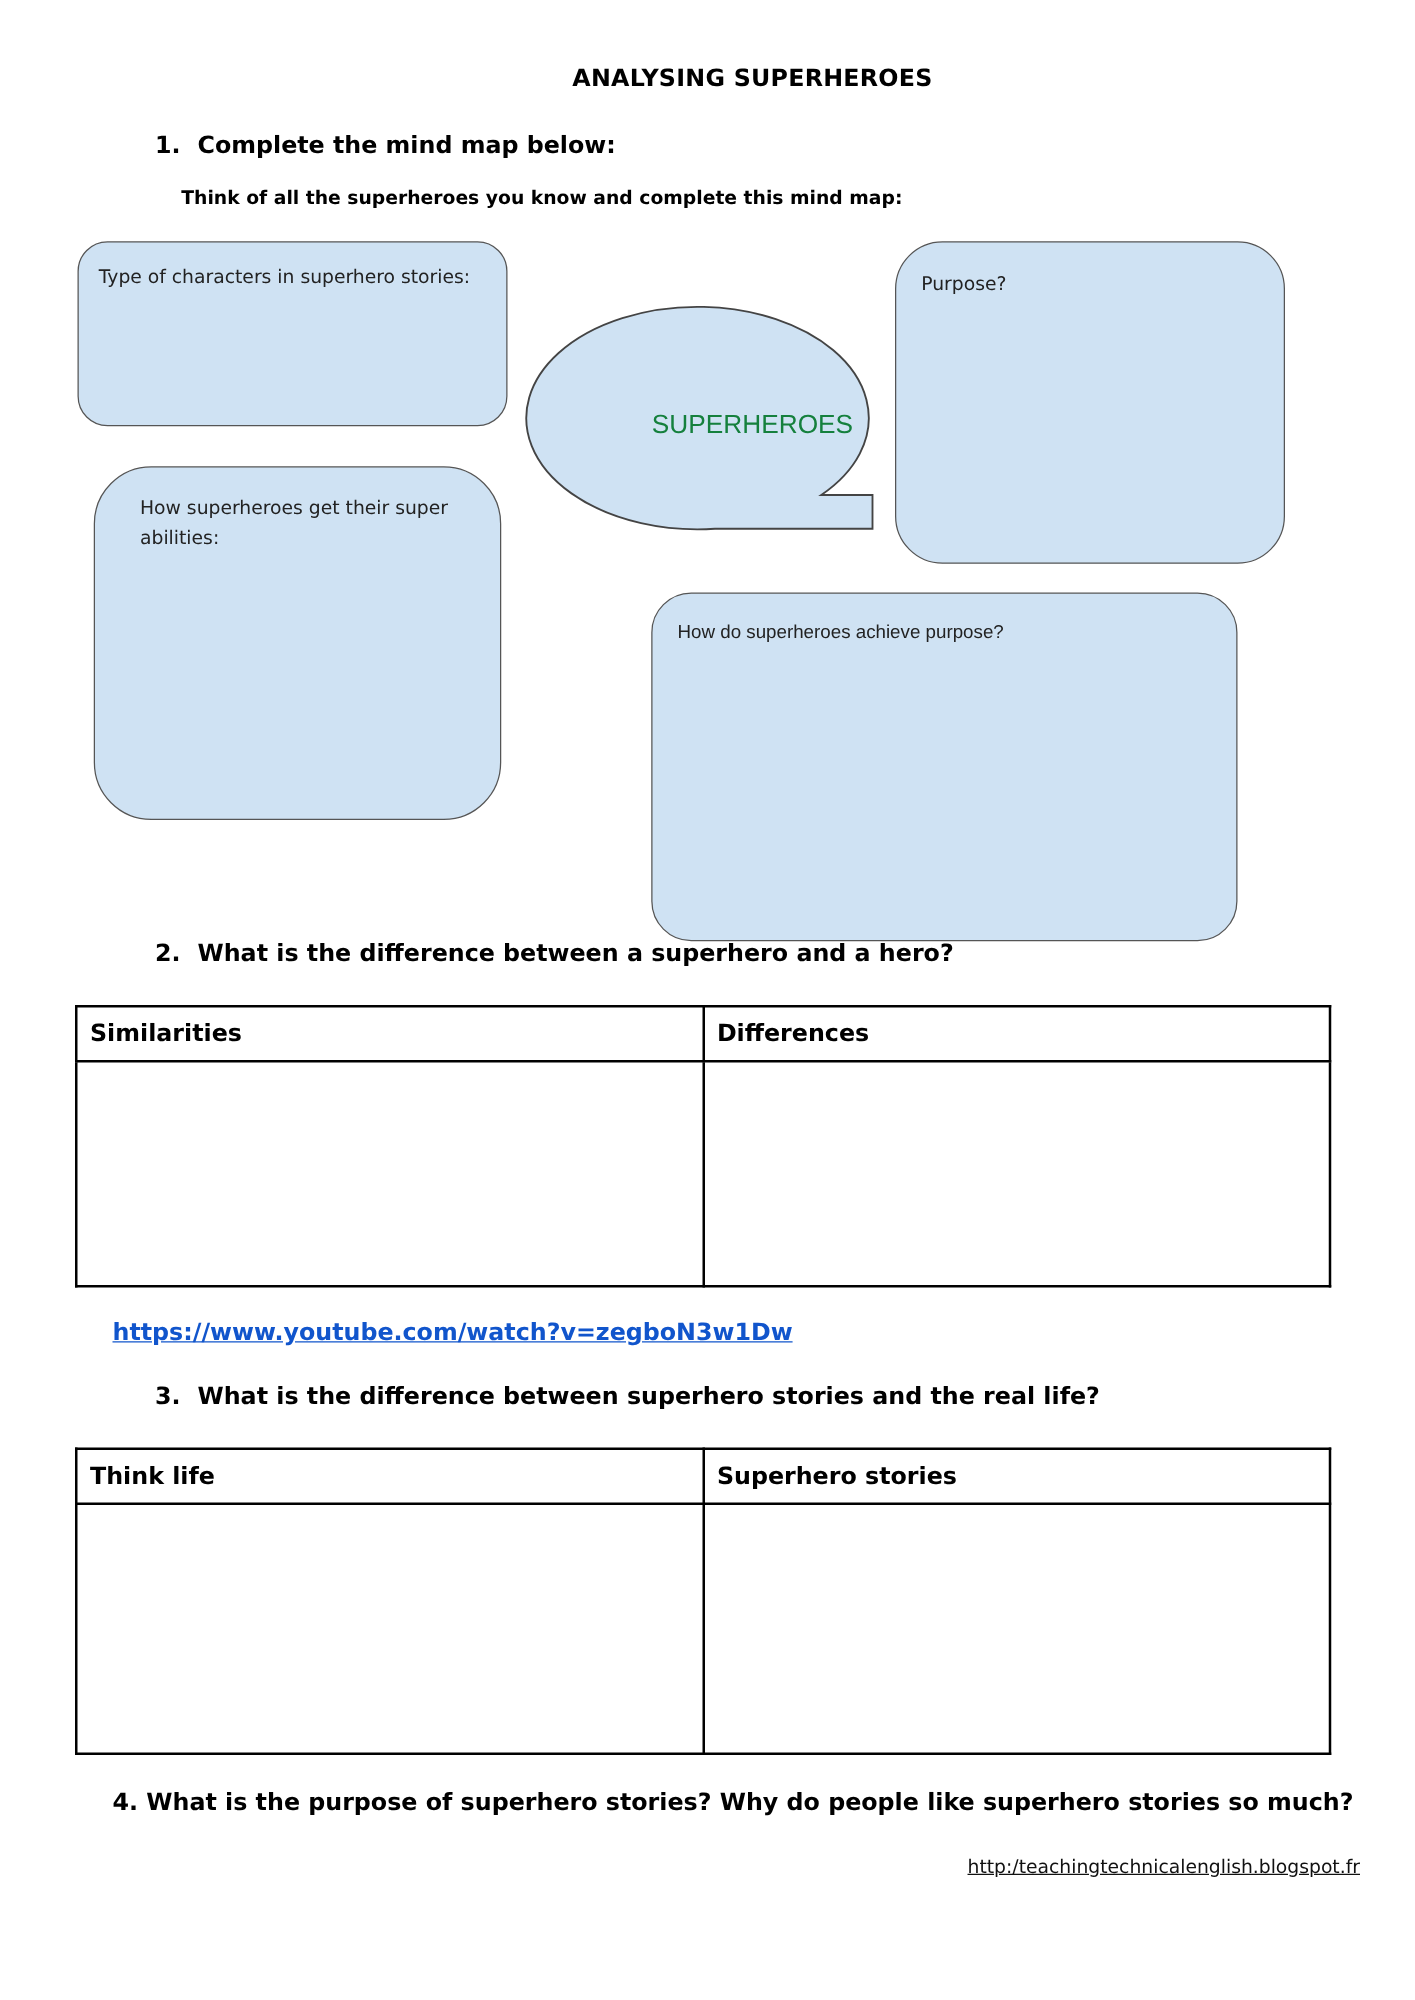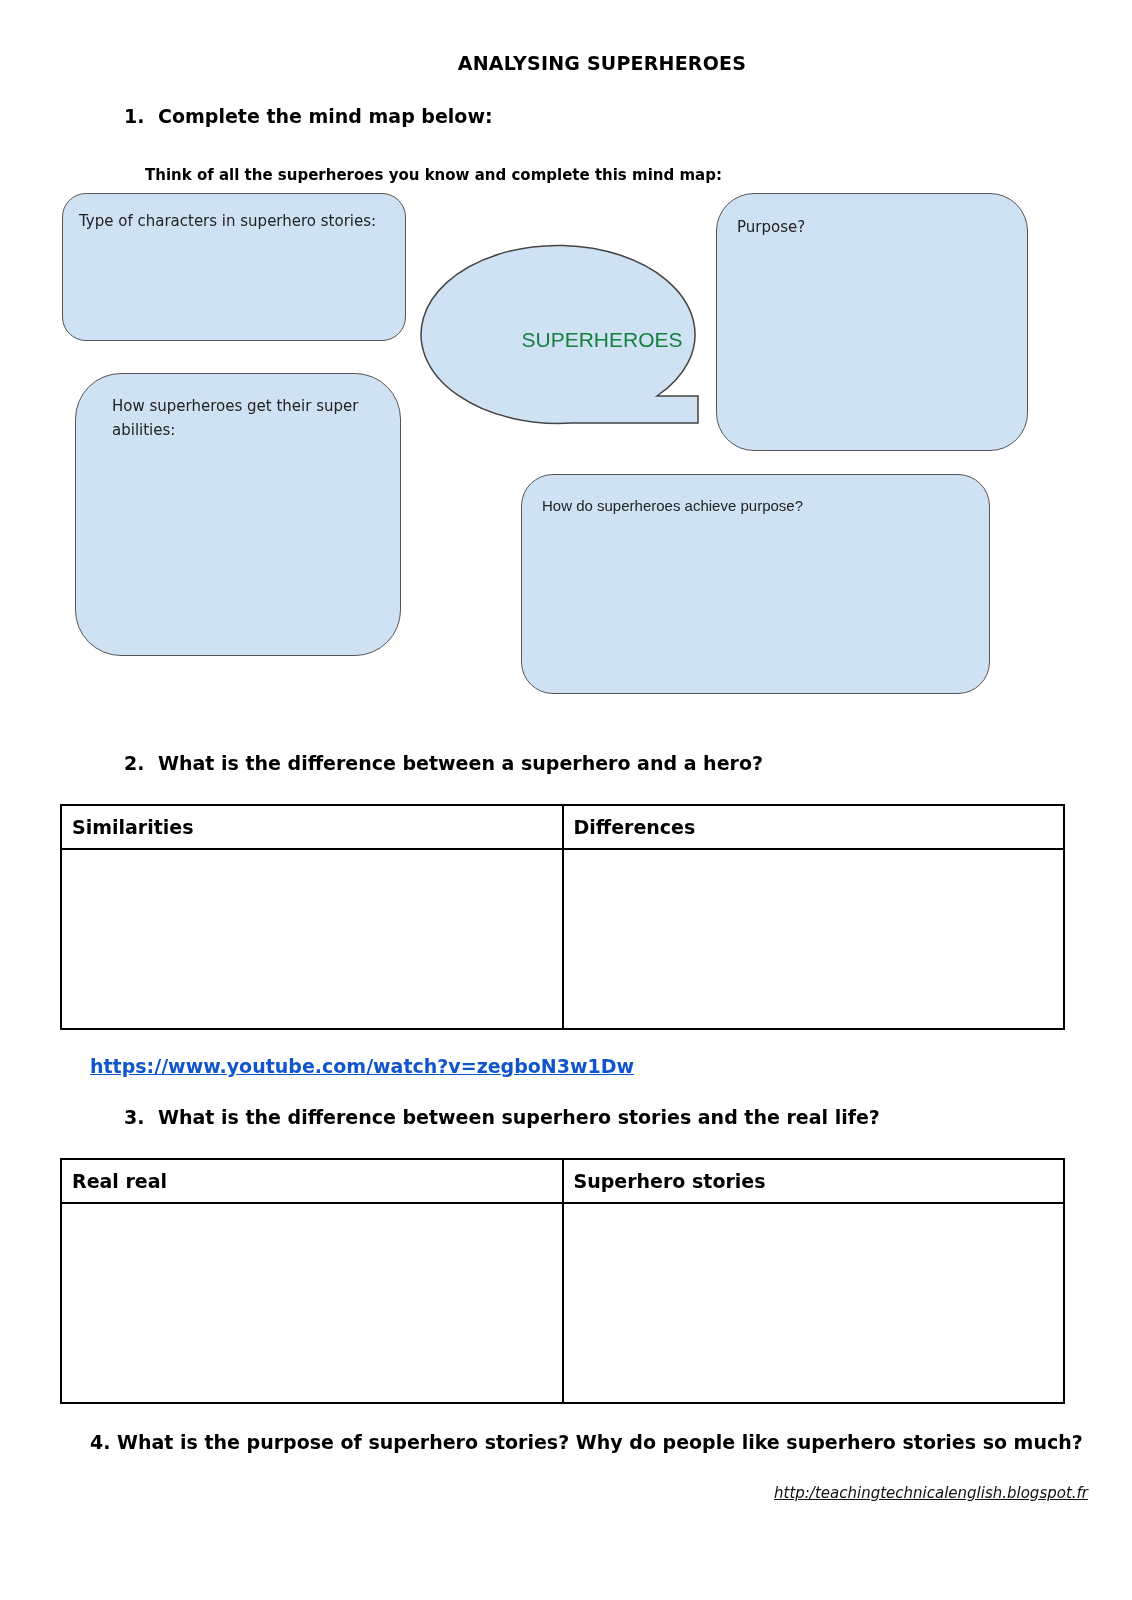--- a/index.html
+++ b/index.html
@@ -39,50 +39,50 @@
       border: 2px solid #000; vertical-align: middle; padding: 0 10px;
       font-size: 19px; font-weight: bold;
     }
     table.grid tr.head td { height: 42px; }
     .link {
       left: 54px; top: 1055px; font-size: 19px; font-weight: bold;
       color: #1155cc; text-decoration: underline; white-space: nowrap;
     }
     .footer {
       left: 700px; width: 352px; text-align: right; top: 1484px;
-      font-size: 15px; font-style: italic; text-decoration: underline;
+      font-size: 15px; text-decoration: underline;
       color: #111; white-space: nowrap;
     }
   </style>
 </head>
 <body>
 
 <div class="abs title">ANALYSING SUPERHEROES</div>
 
 <div class="abs q" style="left:88px; top:105px;">
   <span class="num">1.</span><span>Complete the mind map below:</span>
 </div>
-<div class="abs sub" style="left:109px; top:149px;margin-top:17px;">Think of all the superheroes you know and complete this mind map:</div>
+<div class="abs sub" style="left:109px; top:149px;">Think of all the superheroes you know and complete this mind map:</div>
 
 <div class="abs box" style="left:62px; top:193px; width:344px; height:148px; border-radius:24px;">
   <span class="lbl" style="left:16px; top:15px;">Type of characters in superhero stories:</span>
 </div>
 
 <div class="abs box" style="left:716px; top:193px; width:312px; height:258px; border-radius:38px;">
   <span class="lbl" style="left:20px; top:21px;">Purpose?</span>
 </div>
 
 <div class="abs box" style="left:75px; top:373px; width:326px; height:283px; border-radius:46px;">
   <span class="lbl" style="left:36px; top:20px;">
     <span>How superheroes get their super</span><br>
     <span>abilities:</span>
   </span>
 </div>
 
-<div class="abs box" style="left:521px; top:474px; width:469px; height:220px; border-radius:32px;">
+<div class="abs box" style="left:521px; top:474px; width:469px; height:279px; border-radius:32px;">
   <span class="lbl sans" style="left:20px; top:19px;">How do superheroes achieve purpose?</span>
 </div>
 
 <svg class="bubble" width="280" height="184" viewBox="0 0 280 184">
   <path d="M 235 153
            L 276 153
            L 276 180
            L 150 180
            A 137 89 0 1 1 235 153 Z" fill="#cfe2f3" stroke="#444" stroke-width="1.5"></path>
 </svg>
@@ -107,21 +107,21 @@
 
 <a class="abs link">https://www.youtube.com/watch?v=zegboN3w1Dw</a>
 
 <div class="abs q" style="left:88px; top:1106px;">
   <span class="num">3.</span><span>What is the difference between superhero stories and the real life?</span>
 </div>
 
 <table class="grid" style="top:1158px;">
   <tbody>
       <tr class="head">
-    <td>Real real</td>
+    <td>Think life</td>
     <td>Superhero stories</td>
   </tr>
   <tr>
     <td style="height:198px;"></td>
     <td style="height:198px;"></td>
   </tr>
 </tbody>
   </table>
 
 <div class="abs q" style="left:54px; top:1431px;">4. What is the purpose of superhero stories? Why do people like superhero stories so much?</div>

